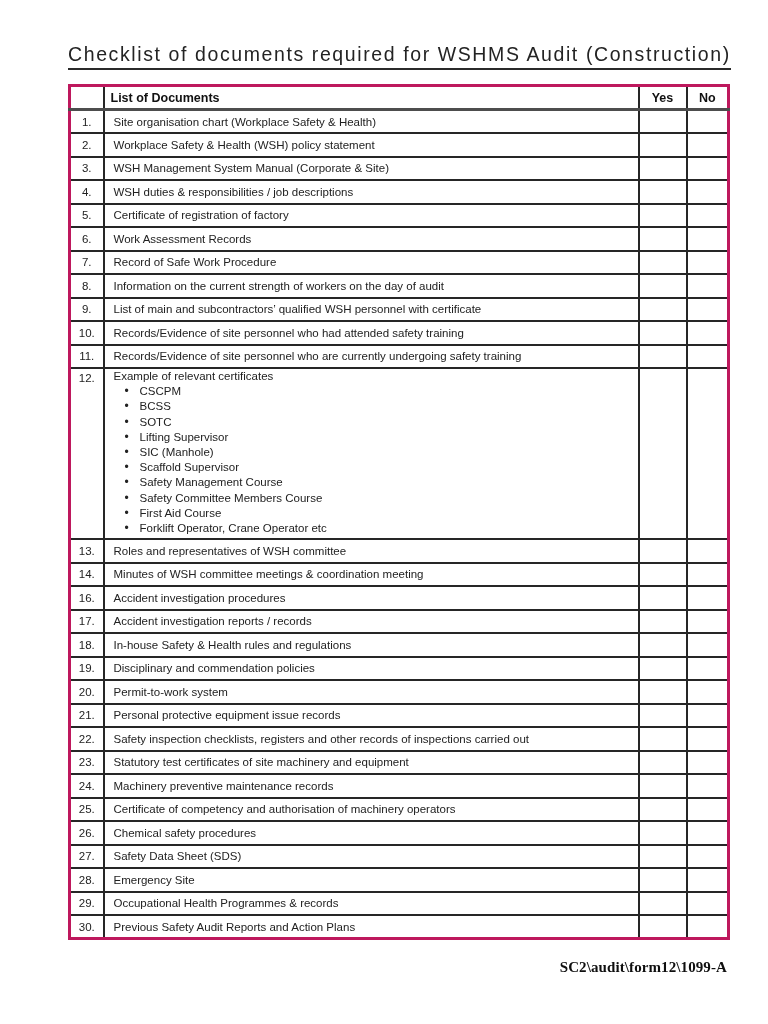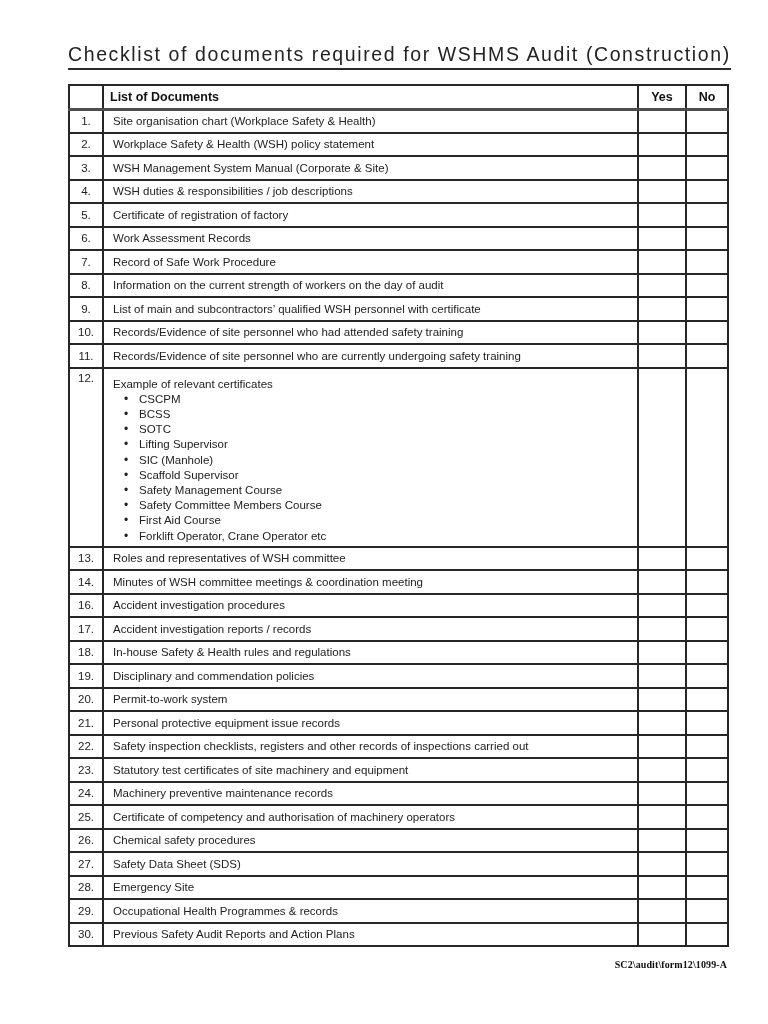--- a/index.html
+++ b/index.html
@@ -28,21 +28,21 @@
     padding-bottom: 2px;
     border-bottom: 2px solid #2a2a2a;
   }
   table.doc-table {
     position: absolute;
     left: 68px; top: 84px;
     width: 659px;
     border-collapse: collapse;
     table-layout: fixed;
   }
-  table.doc-table { border: 1px solid #be185d; }
+  table.doc-table { border: 3px solid #be185d; }
   .doc-table th, .doc-table td {
     border: 2px solid #262626;
     vertical-align: middle;
     box-sizing: border-box;
   }
   .doc-table thead tr { height: 24px; }
   .doc-table thead th {
     border-bottom: 3px solid #4d4d4d;
     font-size: 12.5px;
     font-weight: 700;
@@ -57,21 +57,21 @@
     text-align: center;
     font-size: 11.5px;
     color: #222222;
     padding: 0 2px;
   }
   td.c-doc {
     font-size: 11.5px;
     color: #222222;
     padding: 0 6px 0 9px;
   }
-  td.c-doc.multiline { vertical-align: top; padding-top: 8px; margin-top: 36px; }
+  td.c-doc.multiline { vertical-align: top; padding-top: 0; margin-top: 36px; }
   .cell-line { line-height: 15.2px; }
   ul.bullets {
     margin: 0 0 2px 0;
     padding: 0;
     list-style: none;
   }
   ul.bullets li {
     position: relative;
     padding-left: 26px;
     line-height: 15.2px;
@@ -85,21 +85,21 @@
     top: 0;
     font-size: 12px;
   }
   .doc-footer {
     position: absolute;
     left: 68px; top: 959px;
     width: 659px;
     text-align: right;
     font-family: "Liberation Serif", serif;
     font-weight: 700;
-    font-size: 10px;
+    font-size: 15px;
     color: #0f0f0f;
     letter-spacing: 0.1px;
   }
 </style>
 </head>
 <body>
 
 <div class="page">
 
   <h1 class="doc-title">Checklist of documents required for WSHMS Audit (Construction)</h1>

